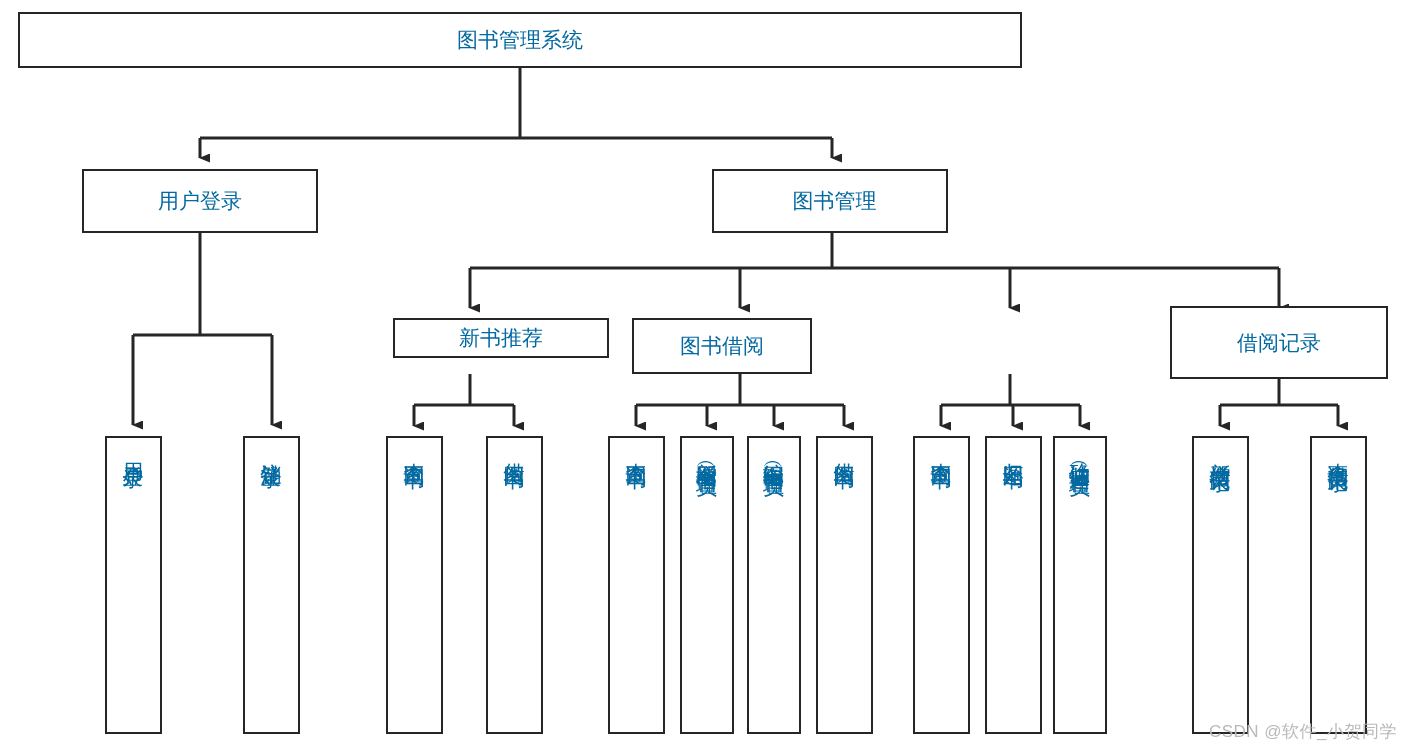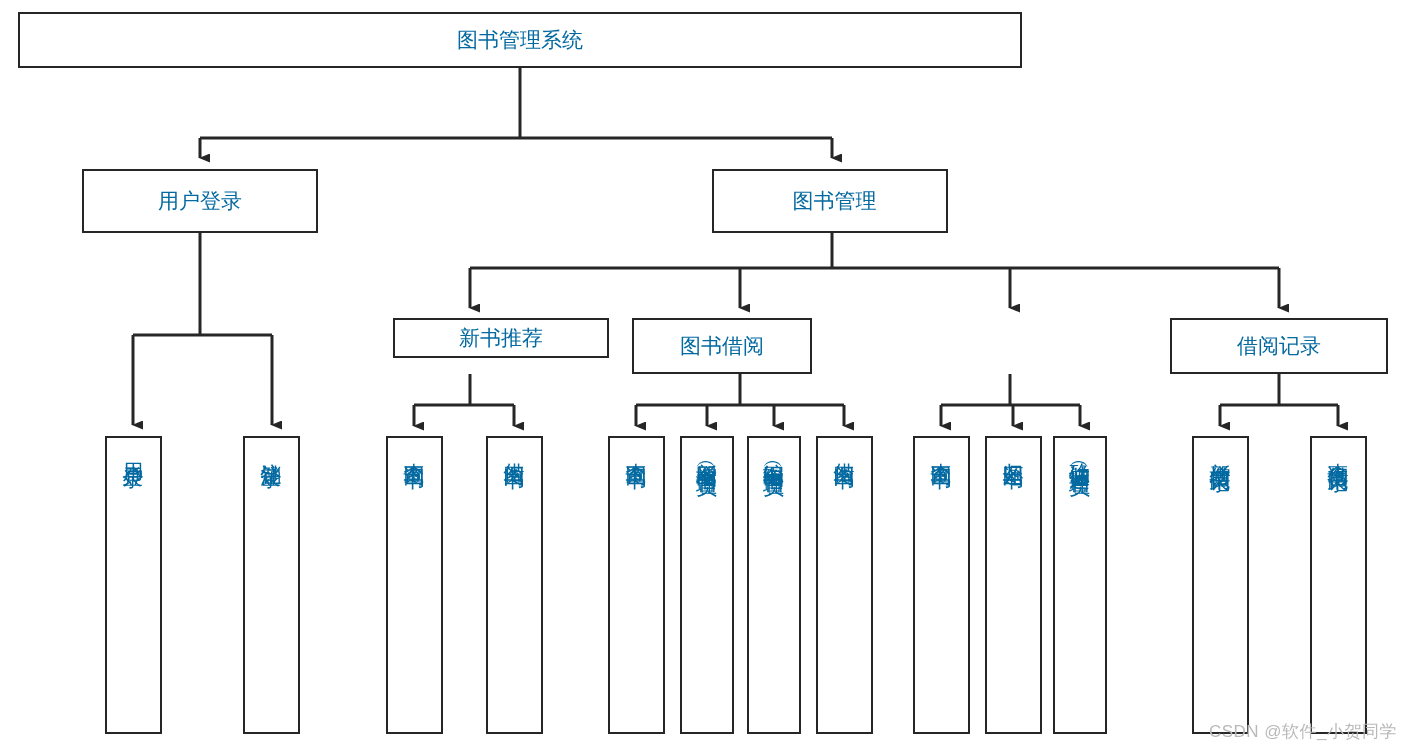--- a/index.html
+++ b/index.html
@@ -145,21 +145,21 @@
   <div class="node-box horizontal" style="left:712px; top:169px; width:236px; height:64px;padding-left:9px;">
     <span class="node-label">图书管理</span>
   </div>
 
   <div class="node-box horizontal" style="left:362px; top:318px; width:216px; height:40px;margin-left:31px;">
     <span class="node-label">新书推荐</span>
   </div>
   <div class="node-box horizontal" style="left:632px; top:318px; width:180px; height:56px;">
     <span class="node-label">图书借阅</span>
   </div>
-  <div class="node-box horizontal" style="left:1170px; top:318px; width:218px; height:56px;">
+  <div class="node-box horizontal" style="left:1170px; top:306px; width:218px; height:73px;">
     <span class="node-label">借阅记录</span>
   </div>
 
   <div class="node-box vertical" style="left:105px; top:436px; width:57px; height:298px;">
     <span class="node-label">用户登录</span>
   </div>
   <div class="node-box vertical" style="left:243px; top:436px; width:57px; height:298px;">
     <span class="node-label">注销登录</span>
   </div>
 

